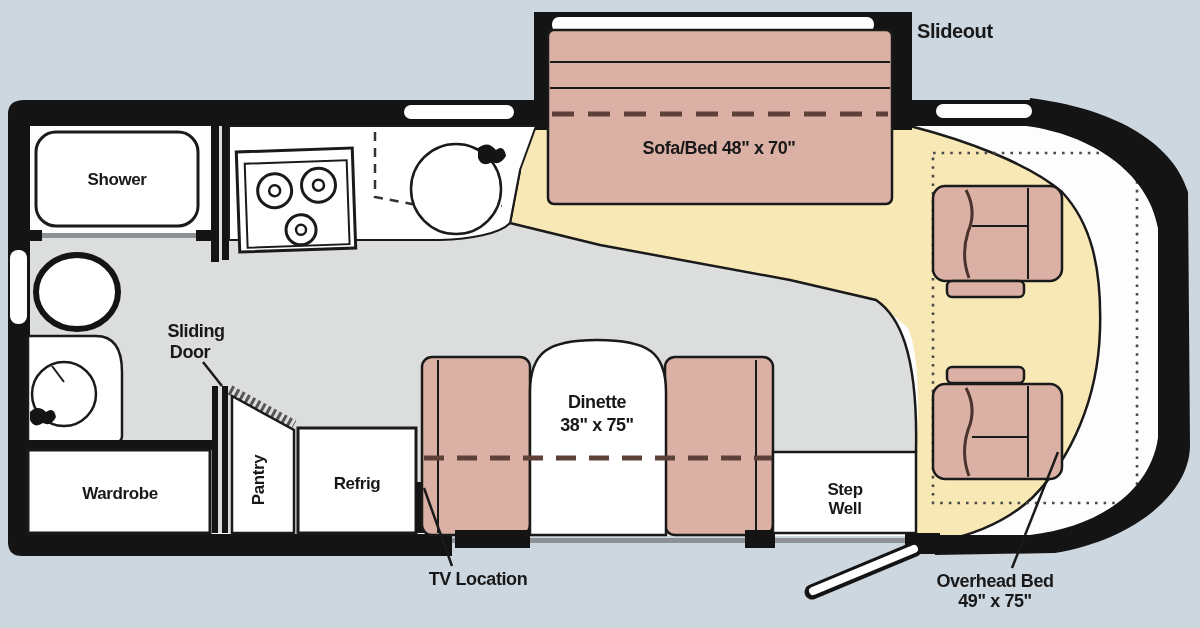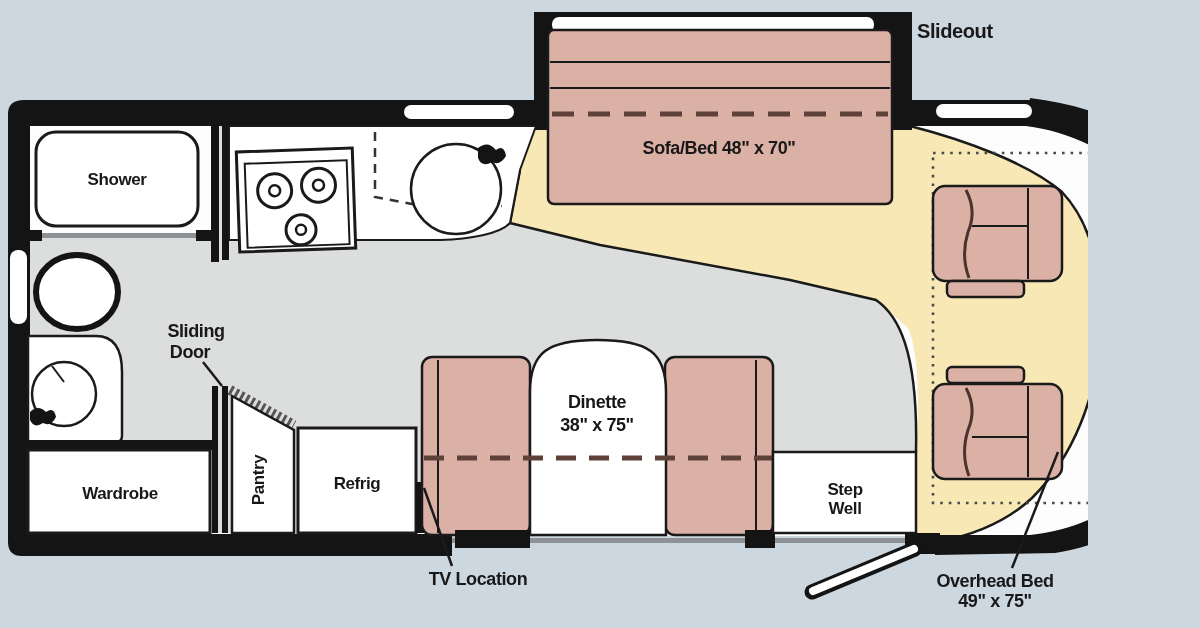--- a/index.html
+++ b/index.html
@@ -1,16 +1,16 @@
 <!DOCTYPE html>
 <html style="--bg: #cdd7df; --floor: #dcdddd; --cab: #f8e8b6; --pink: #dcb1a5; --wall: #141414; --thin: #8e9296;"><head>
 <meta charset="utf-8">
 <style>
   html,body{margin:0;padding:0;background:#cdd7df;}
-  .stage{width:1088px;height:628px;position:relative;overflow:hidden;}
+  .stage{width:1200px;height:628px;position:relative;overflow:hidden;}
   svg{display:block;}
   text{font-family:"Liberation Sans","DejaVu Sans",sans-serif;
        font-weight:bold;fill:#181818;letter-spacing:-0.4px;}
   .lbl-lg{font-size:20px;}
   .lbl-md{font-size:18px;}
   .lbl-sm{font-size:17px;}
 </style>
 </head>
 <body style="background: rgb(205, 215, 223);">
 

